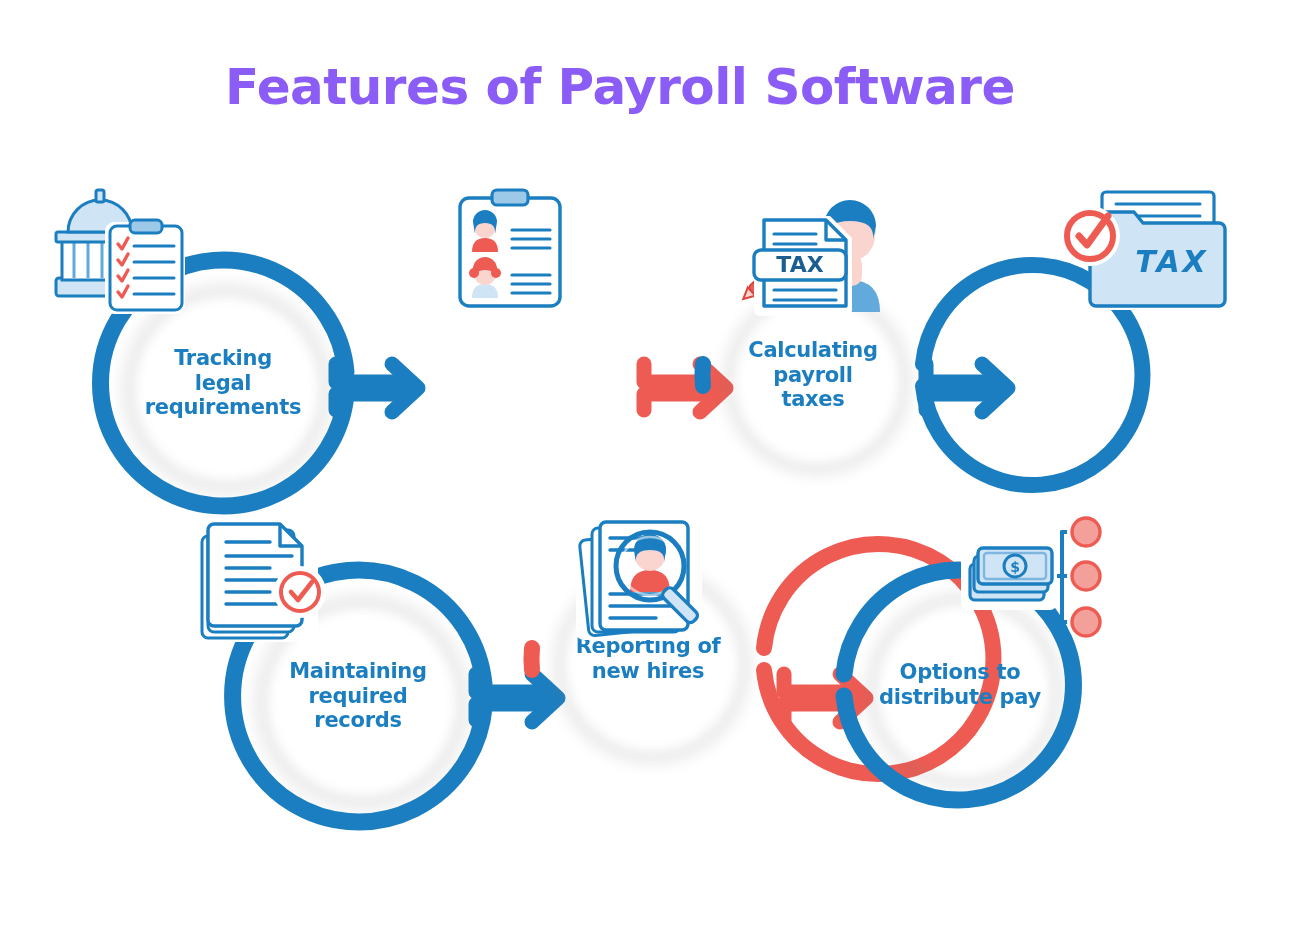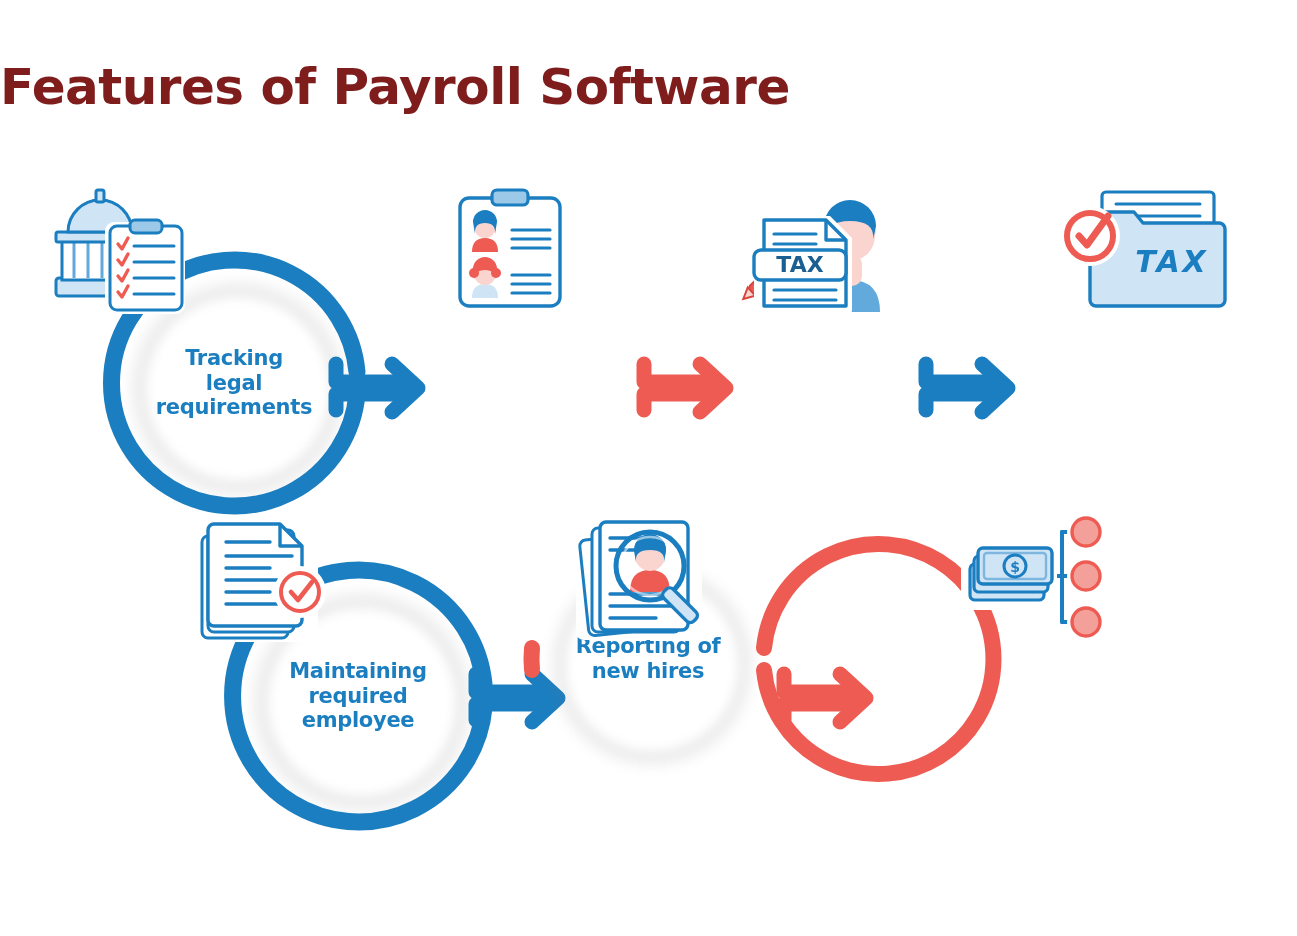--- a/index.html
+++ b/index.html
@@ -8,25 +8,25 @@
     background:#ffffff;
     font-family:"Liberation Sans", sans-serif;
     overflow:hidden;
     position:relative;
   }
   #stage{position:absolute;left:0;top:0;width:1297px;height:936px;}
 
   
   #title{
     position:absolute;left:0;top:58px;width:1240px;
-    text-align:left;
+    text-align:center;
     font-size:50px;
     font-weight:bold;
     letter-spacing:-0.5px;
-    color:#7f1d1d;
+    color:#8b5cf6;
     font-family:"DejaVu Sans", sans-serif;
   }
 
   
   .node{position:absolute;}
   .ring{
     position:absolute;left:0;top:0;
     width:100%;height:100%;
     overflow:visible;
   }
@@ -60,21 +60,21 @@
   .icon{position:absolute;}
   .icon svg{display:block;overflow:visible;}
 </style>
 </head>
 <body>
 
 <div id="stage">
 
   <div id="title">Features of Payroll Software</div>
 
-  <div class="node" style="left:101px;top:250px;width:266px;height:266px;">
+  <div class="node" style="left:90px;top:250px;width:266px;height:266px;">
     <div class="ring-shadow"></div>
     <svg class="ring" viewBox="0 0 266 266">
       <path d="M 256 122 A 123 123 0 1 0 256 144" fill="none" stroke="#1B7EC0" stroke-width="17" stroke-linecap="round" transform="rotate(0 133 133)"></path>
     </svg>
     <div class="node-label">Tracking
 legal
 requirements</div>
   </div>
 
   <div class="icon" style="left:52px;top:182px;width:136px;height:136px;">
@@ -163,20 +163,30 @@
   <div class="arrow" style="left:638px;top:356px;width:110px;height:62px;">
     <svg viewBox="0 0 110 62" width="110" height="62">
       <g fill="none" stroke="#EE5B52" stroke-width="15" stroke-linecap="round" stroke-linejoin="round">
         <path d="M6 8 L6 26 L74 26"></path>
         <path d="M6 54 L6 38 L74 38"></path>
         <polyline points="62,8 88,32 62,56"></polyline>
       </g>
     </svg>
   </div>
 
+  <div class="node" style="left:694px;top:256px;width:238px;height:238px;">
+    <div class="ring-shadow"></div>
+    <svg class="ring" viewBox="0 0 238 238">
+      <path d="M 229 108 A 110 110 0 1 1 229 130" fill="none" stroke="#1B7EC0" stroke-width="16" stroke-linecap="round"></path>
+      <path d="M 9 108 A 110 110 0 0 0 9 130" fill="none" stroke="#1B7EC0" stroke-width="16" stroke-linecap="round"></path>
+    </svg>
+    <div class="node-label">Calculating
+payroll
+taxes</div>
+  </div>
 
   <div class="icon" style="left:742px;top:188px;width:150px;height:128px;">
     <svg viewBox="0 0 150 128" width="150" height="128">
 
       <g transform="rotate(-42 26 92)">
         <rect x="6" y="84" width="46" height="11" rx="4" fill="#EE5B52" stroke="#D8463D" stroke-width="2"></rect>
         <polygon points="6,84 -5,89.5 6,95" fill="#FAD4CF" stroke="#D8463D" stroke-width="2"></polygon>
       </g>
 
       <g>
@@ -234,21 +244,21 @@
     </svg>
   </div>
 
   <div class="node" style="left:222px;top:560px;width:272px;height:272px;">
     <div class="ring-shadow"></div>
     <svg class="ring" viewBox="0 0 272 272">
       <path d="M 262 124 A 126 126 0 1 0 262 148" fill="none" stroke="#1B7EC0" stroke-width="17" stroke-linecap="round"></path>
     </svg>
     <div class="node-label">Maintaining
 required
-employee</div>
+records</div>
   </div>
 
   <div class="icon" style="left:196px;top:514px;width:140px;height:130px;">
     <svg viewBox="0 0 140 130" width="140" height="130">
       <path d="M6 4 h108 a8 8 0 0 1 8 8 v108 a8 8 0 0 1 -8 8 h-108 a8 8 0 0 1 -8 -8 v-108 a8 8 0 0 1 8 -8 z" fill="#ffffff"></path>
 
       <rect x="6" y="22" width="86" height="102" rx="6" fill="#ffffff" stroke="#1B7EC0" stroke-width="3"></rect>
       <rect x="12" y="16" width="86" height="102" rx="6" fill="#ffffff" stroke="#1B7EC0" stroke-width="3"></rect>
       <path d="M18 10 h66 l22 22 v74 a6 6 0 0 1 -6 6 h-82 a6 6 0 0 1 -6 -6 v-90 a6 6 0 0 1 6 -6 z" fill="#ffffff" stroke="#1B7EC0" stroke-width="3.4" stroke-linejoin="round"></path>
       <path d="M84 10 v22 h22" fill="none" stroke="#1B7EC0" stroke-width="3.4" stroke-linejoin="round"></path>
@@ -320,20 +330,28 @@
   <div class="arrow" style="left:778px;top:666px;width:110px;height:62px;">
     <svg viewBox="0 0 110 62" width="110" height="62">
       <g fill="none" stroke="#EE5B52" stroke-width="15" stroke-linecap="round" stroke-linejoin="round">
         <path d="M6 8 L6 26 L74 26"></path>
         <path d="M6 54 L6 38 L74 38"></path>
         <polyline points="62,8 88,32 62,56"></polyline>
       </g>
     </svg>
   </div>
 
+  <div class="node" style="left:835px;top:560px;width:250px;height:250px;">
+    <div class="ring-shadow"></div>
+    <svg class="ring" viewBox="0 0 250 250">
+      <path d="M 9 114 A 115 115 0 1 1 9 136" fill="none" stroke="#1B7EC0" stroke-width="17" stroke-linecap="round"></path>
+    </svg>
+    <div class="node-label">Options to
+distribute pay</div>
+  </div>
 
   <div class="icon" style="left:962px;top:512px;width:142px;height:132px;">
     <svg viewBox="0 0 142 132" width="142" height="132">
 
       <g fill="none" stroke="#1B7EC0" stroke-width="4" stroke-linecap="round" stroke-linejoin="round">
         <path d="M78 64 H100"></path>
         <path d="M100 20 V110"></path>
         <path d="M100 20 H116"></path>
         <path d="M100 64 H116"></path>
         <path d="M100 110 H116"></path>

